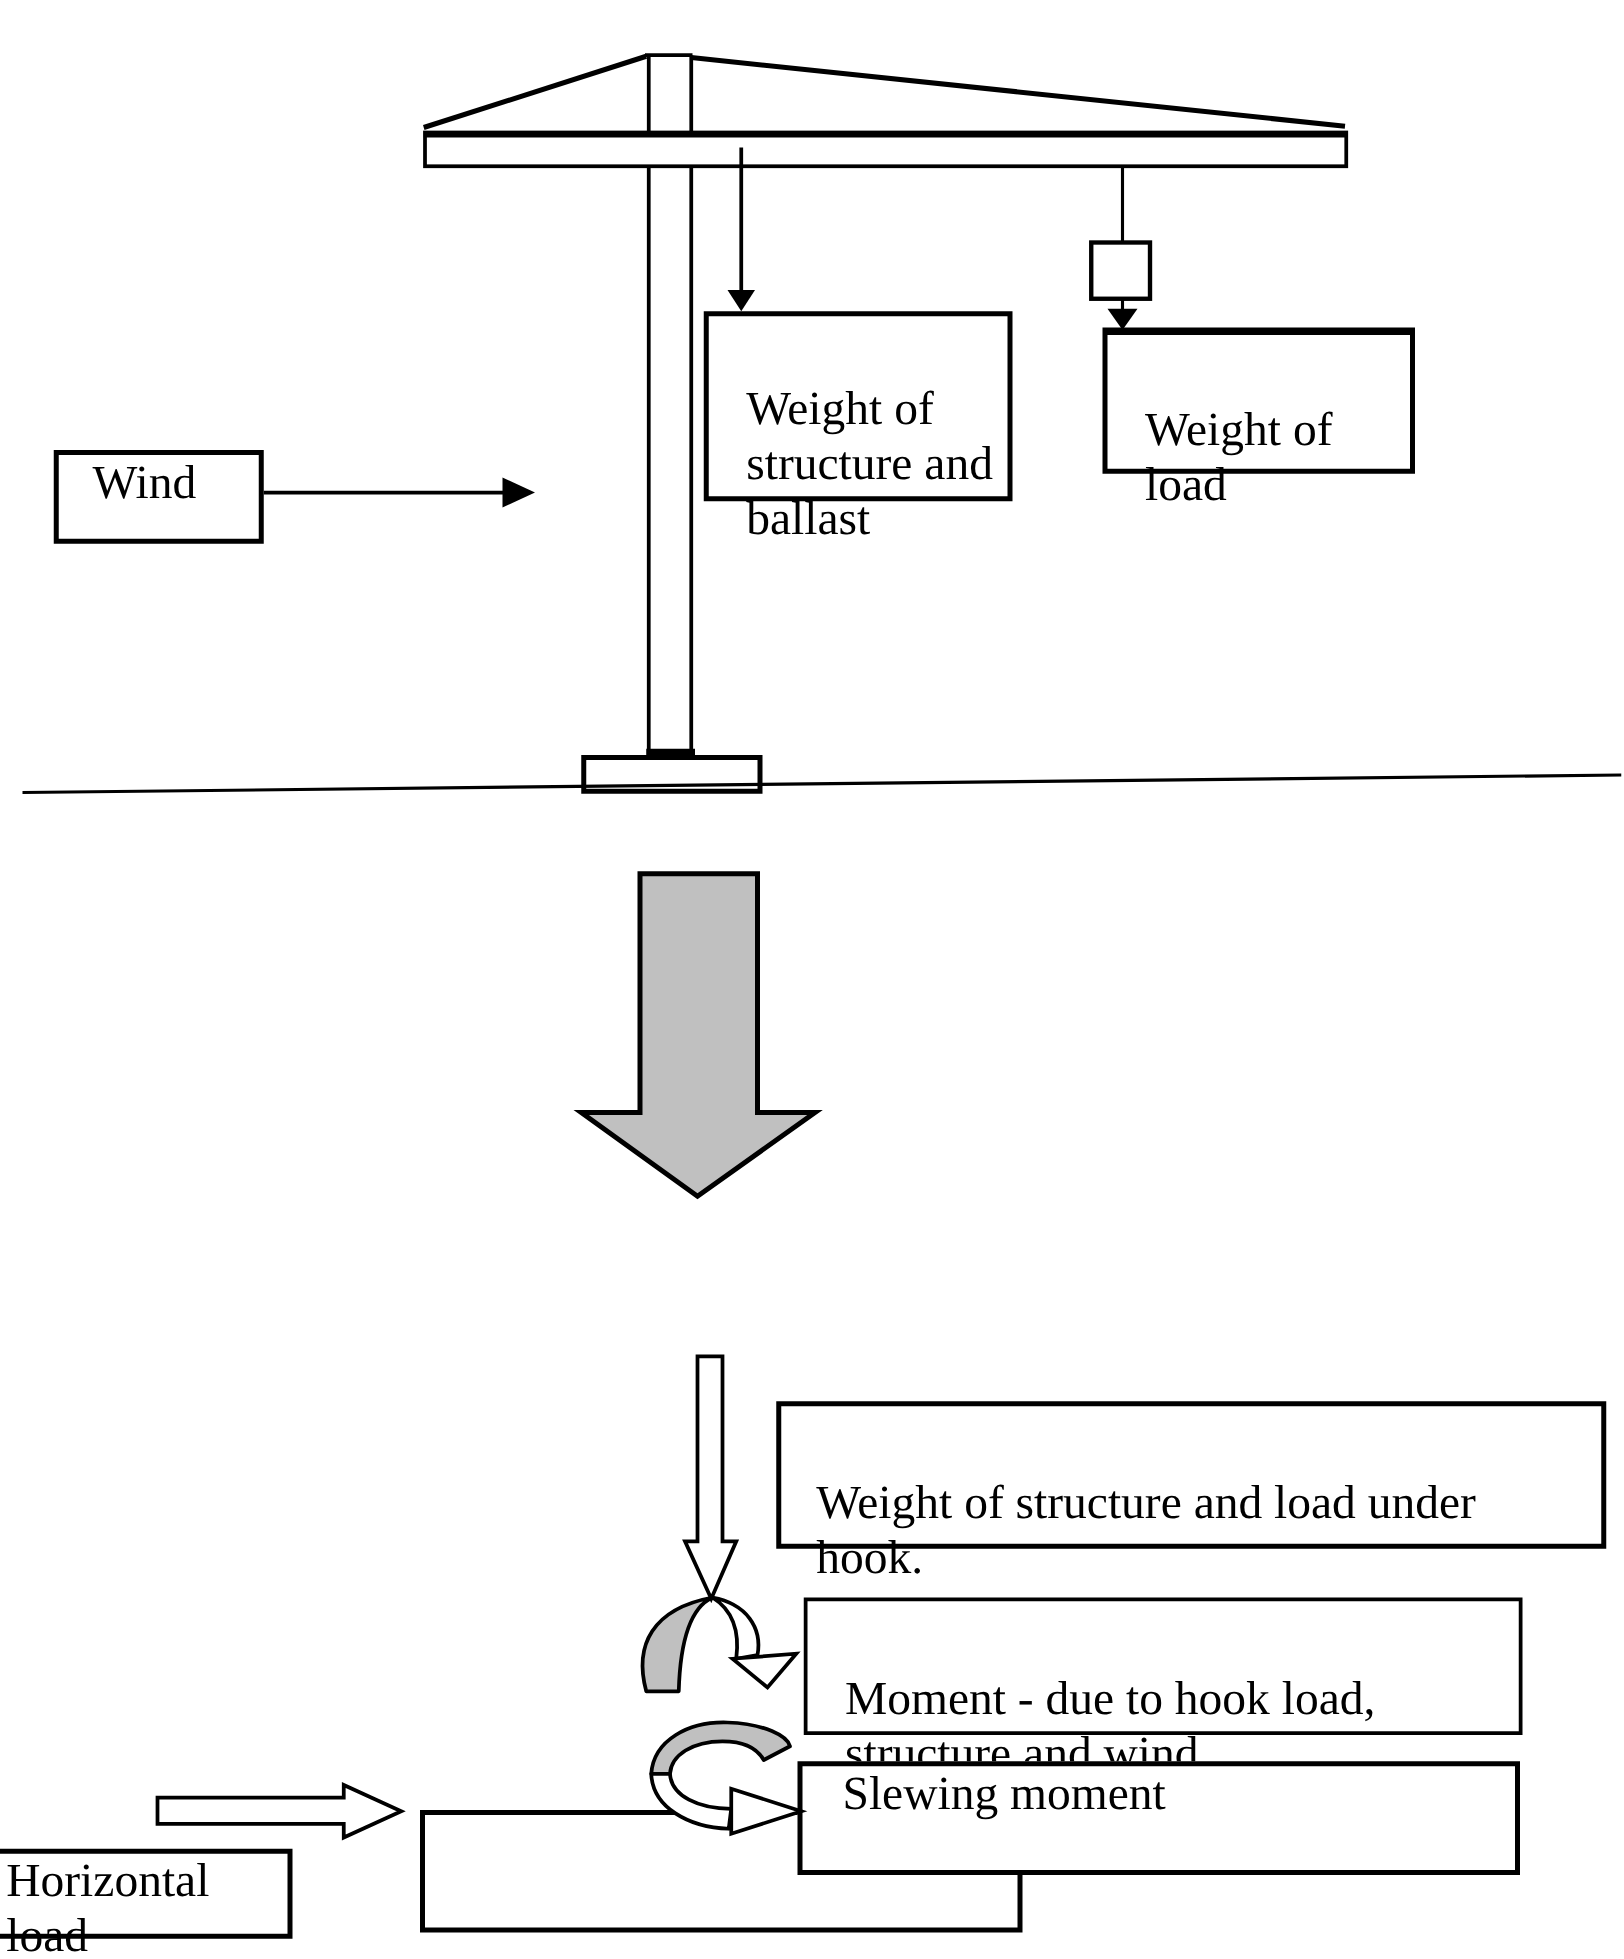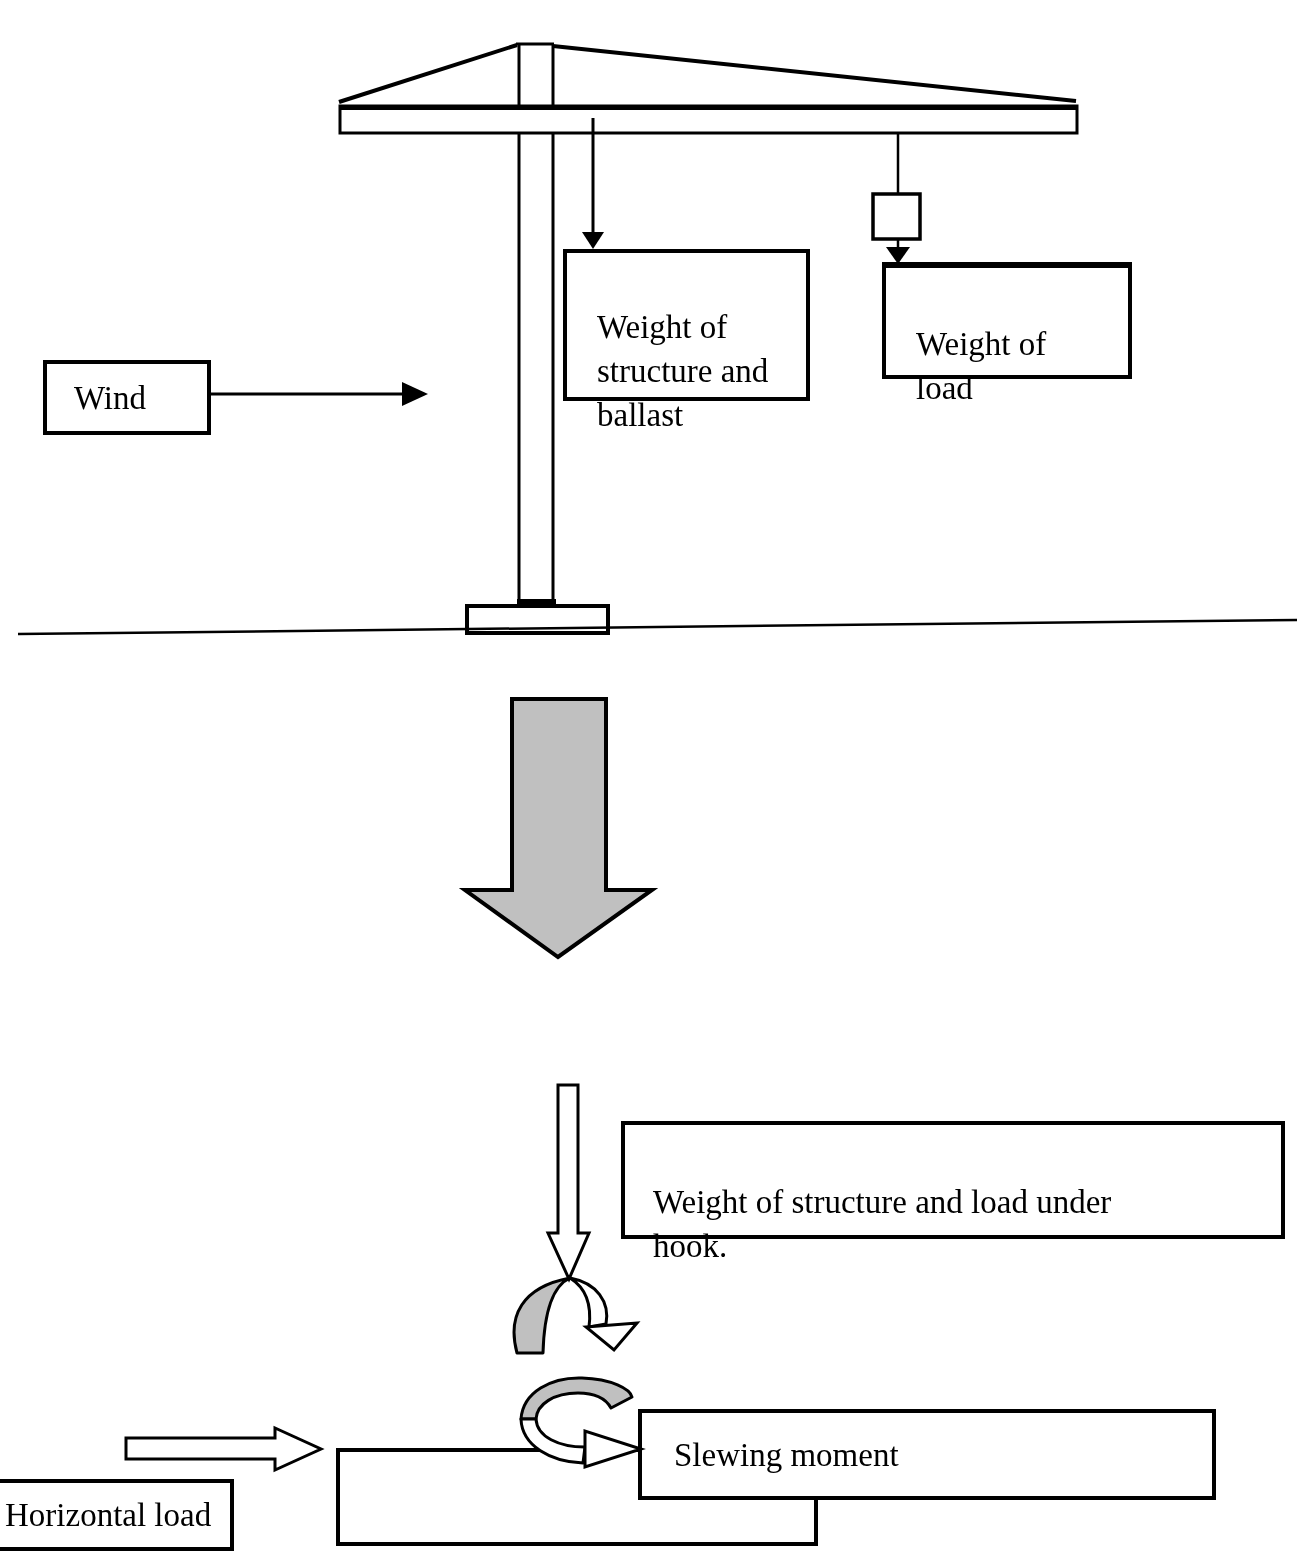--- a/index.html
+++ b/index.html
@@ -9,25 +9,25 @@
     background:#fff;
     font-family:"Liberation Serif", serif;
     color:#000;
     overflow:hidden;
   }
   .box{
     position:absolute;
     box-sizing:border-box;
     background:#fff;
     border:4px solid #000;
-    font-size:33px;
+    font-size:38px;
     line-height:44px;
     white-space:pre-line;
   }
-  .vcenter{display:flex;align-items:center;}
+  .vcenter{display:flex;align-items:flex-start;}
   #svg-layer{position:absolute;left:0;top:0;pointer-events:none;}
   .stroke{stroke:#000;fill:none;}
   .whitefill{fill:#fff;stroke:#000;}
   .blackfill{fill:#000;stroke:none;}
 </style>
 </head>
 <body>
 
 <div id="canvas">
 
@@ -47,20 +47,24 @@
     <span>Weight of
 load</span>
   </div>
 
 
   <div class="box" style="left:621px;top:1121px;width:664px;height:118px;padding:11px 0 0 28px;">
     <span>Weight of structure and load under
 hook.</span>
   </div>
 
+  <div class="box" style="left:643px;top:1278px;width:575px;height:110px;border-width:3px;padding:12px 0 0 30px;">
+    <span>Moment - due to hook load,
+structure and wind</span>
+  </div>
 
   <div class="box vcenter" style="left:638px;top:1409px;width:578px;height:91px;padding-left:32px;">
     <span>Slewing moment</span>
   </div>
 
   <div class="box vcenter" style="left:-5px;top:1479px;width:239px;height:72px;padding-left:6px;">
     <span>Horizontal load</span>
   </div>
 
   <svg id="svg-layer" width="1299" height="1567" viewBox="0 0 1299 1567">

